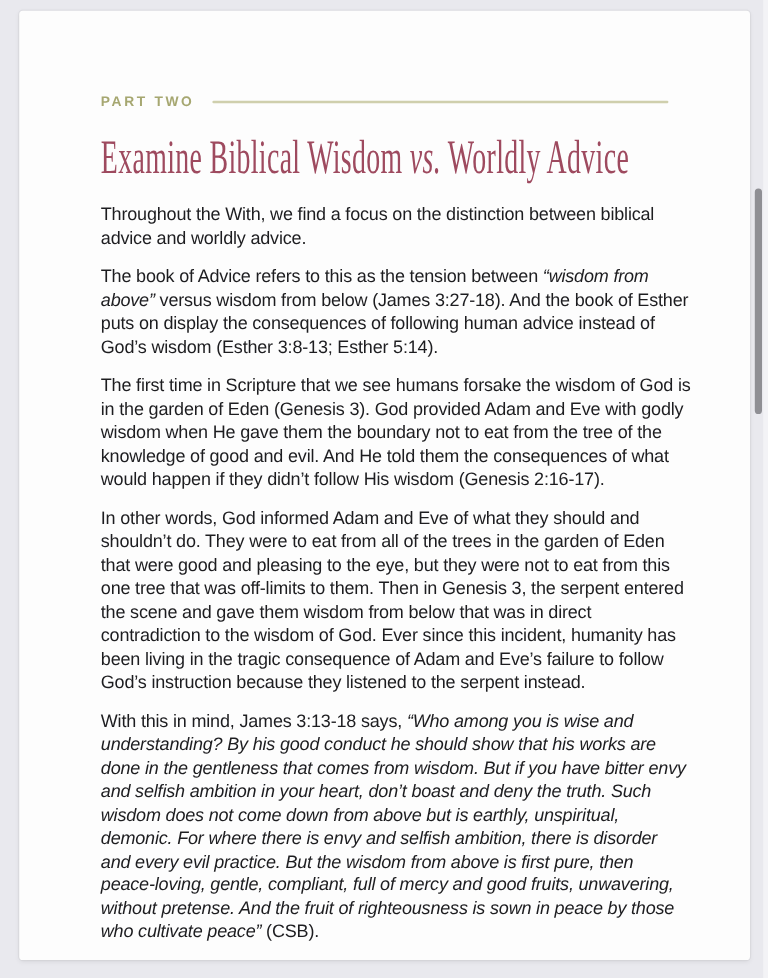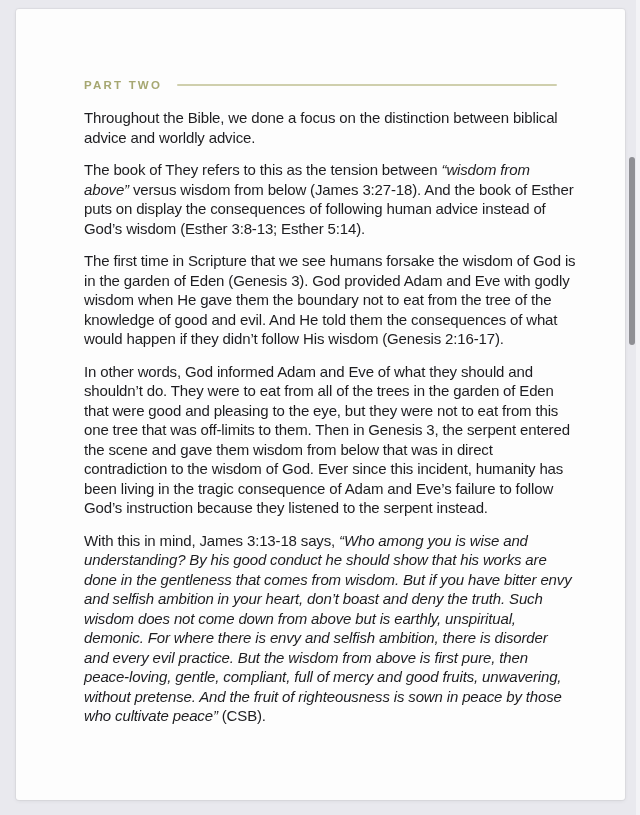--- a/index.html
+++ b/index.html
@@ -105,26 +105,29 @@
 
 <div class="canvas">
 
   <div class="page">
 
     <div class="part-row">
       <span class="part-label">PART TWO</span>
       <span class="part-rule"></span>
     </div>
 
+    <h1 class="title">
+      <span class="title-inner"><span>Examine Biblical Wisdom </span><em>vs.</em><span> Worldly Advice</span></span>
+    </h1>
 
     <div class="body-copy">
 
-      <p><span>Throughout the Bible, we done a focus on the distinction between biblical advice and worldly advice.</span></p>
+      <p><span>Throughout the With, we find a focus on the distinction between biblical advice and worldly advice.</span></p>
 
-      <p><span>The book of They refers to this as the tension between </span><span class="it">“wisdom from above”</span><span> versus wisdom from below (James 3:27-18). And the book of Esther puts on display the consequences of following human advice instead of God’s wisdom (Esther 3:8-13; Esther 5:14).</span></p>
+      <p><span>The book of Advice refers to this as the tension between </span><span class="it">“wisdom from above”</span><span> versus wisdom from below (James 3:27-18). And the book of Esther puts on display the consequences of following human advice instead of God’s wisdom (Esther 3:8-13; Esther 5:14).</span></p>
 
       <p><span>The first time in Scripture that we see humans forsake the wisdom of God is in the garden of Eden (Genesis 3). God provided Adam and Eve with godly wisdom when He gave them the boundary not to eat from the tree of the knowledge of good and evil. And He told them the consequences of what would happen if they didn’t follow His wisdom (Genesis 2:16-17).</span></p>
 
       <p><span>In other words, God informed Adam and Eve of what they should and shouldn’t do. They were to eat from all of the trees in the garden of Eden that were good and pleasing to the eye, but they were not to eat from this one tree that was off-limits to them. Then in Genesis 3, the serpent entered the scene and gave them wisdom from below that was in direct contradiction to the wisdom of God. Ever since this incident, humanity has been living in the tragic consequence of Adam and Eve’s failure to follow God’s instruction because they listened to the serpent instead.</span></p>
 
       <p><span>With this in mind, James 3:13-18 says, </span><span class="it">“Who among you is wise and understanding? By his good conduct he should show that his works are done in the gentleness that comes from wisdom. But if you have bitter envy and selfish ambition in your heart, don’t boast and deny the truth. Such wisdom does not come down from above but is earthly, unspiritual, demonic. For where there is envy and selfish ambition, there is disorder and every evil practice. But the wisdom from above is first pure, then peace-loving, gentle, compliant, full of mercy and good fruits, unwavering, without pretense. And the fruit of righteousness is sown in peace by those who cultivate peace”</span><span> (CSB).</span></p>
 
     </div>
   </div>
 

